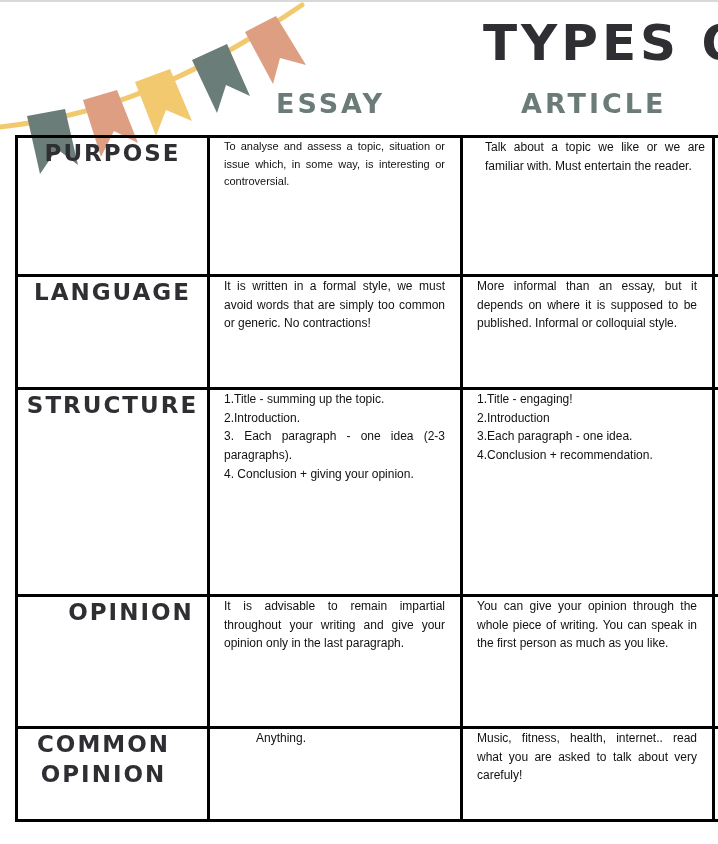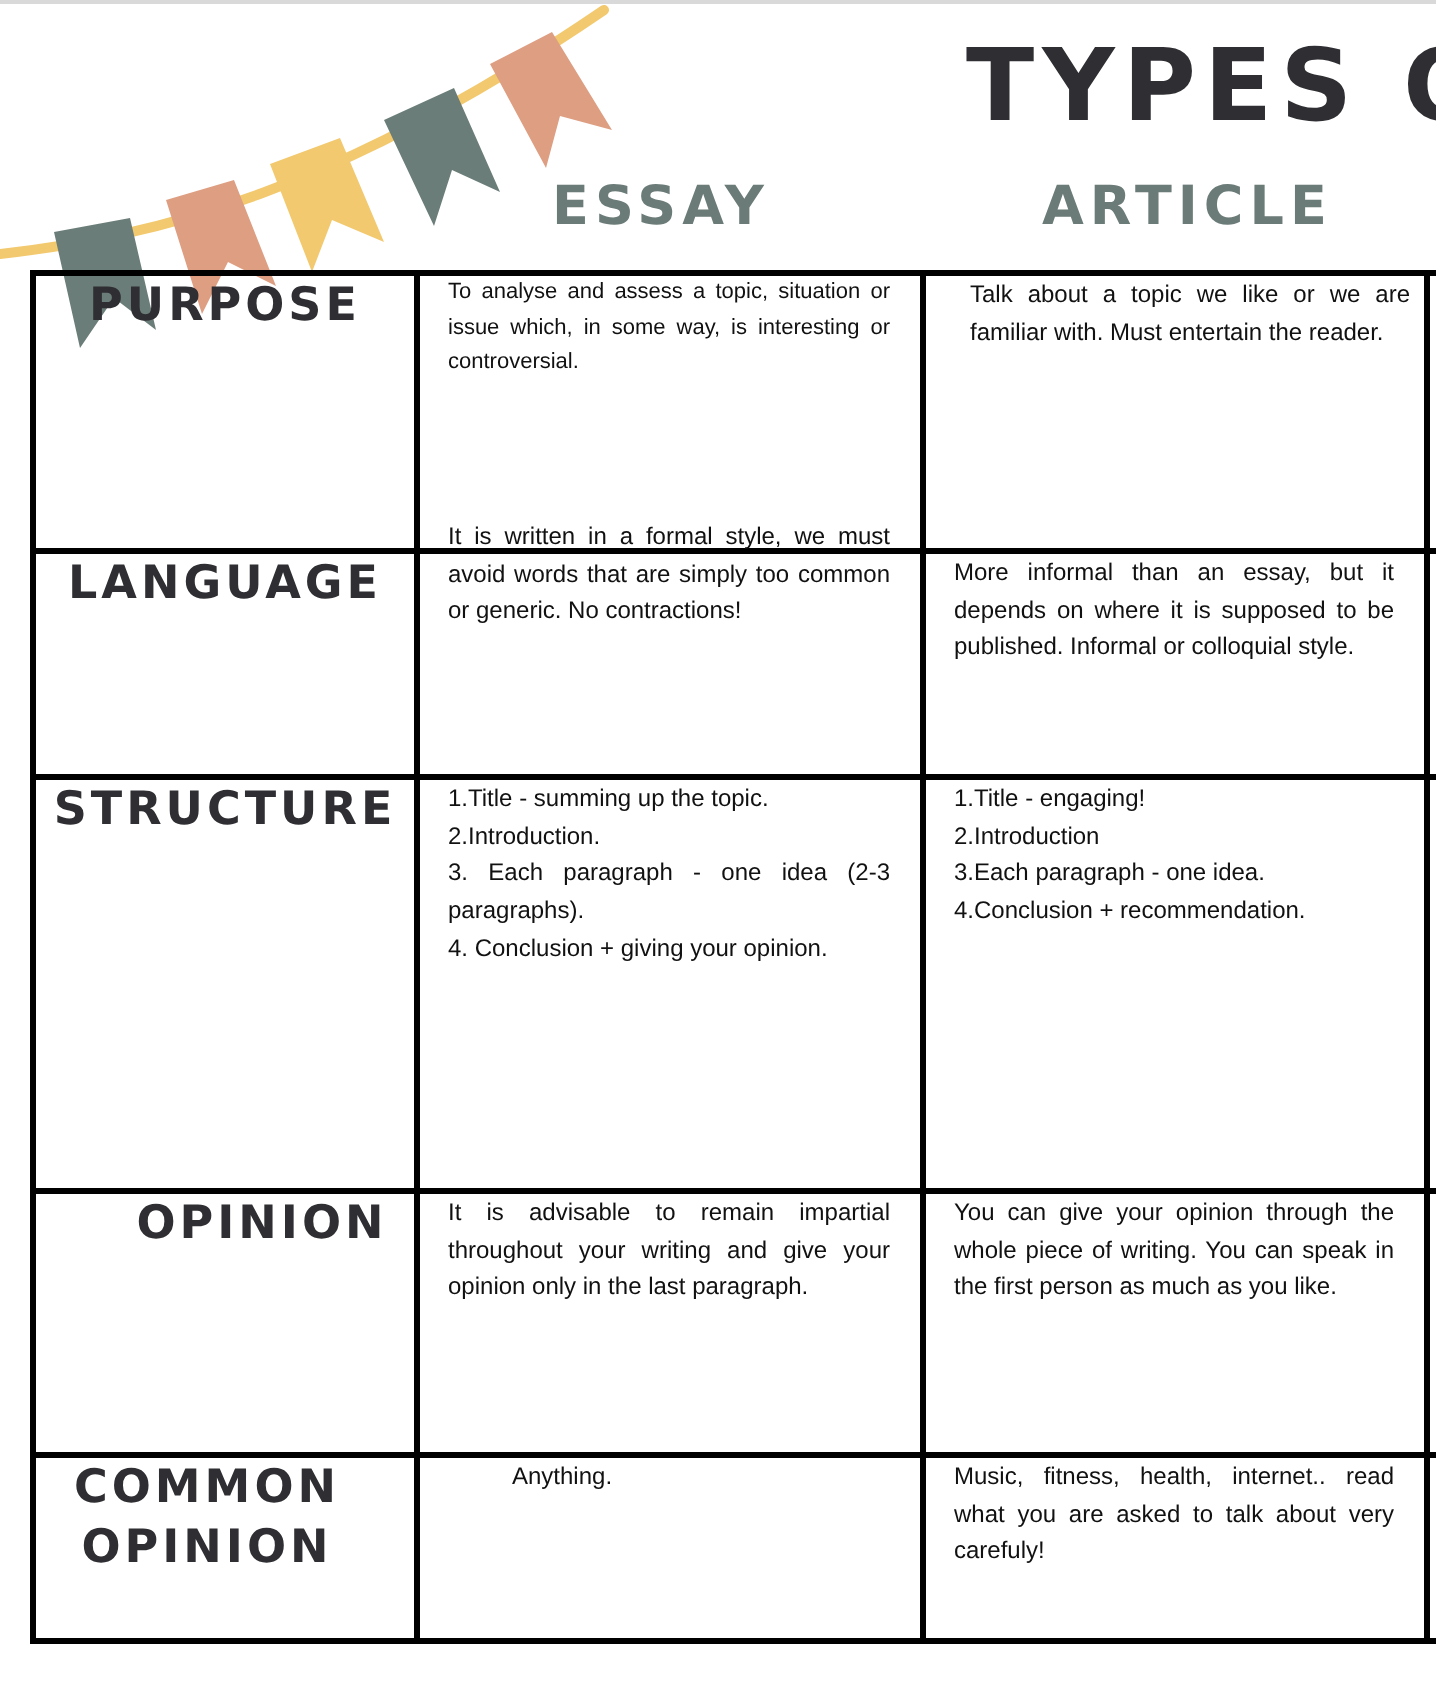--- a/index.html
+++ b/index.html
@@ -82,21 +82,21 @@
   <div class="cell" style="left:209px; top:3px; width:221px; height:136px; padding-top:0px;">
     <span class="body-text" style="font-size:11px; line-height:17.5px;">To analyse and assess a topic, situation or issue which, in some way, is interesting or controversial.</span>
   </div>
   <div class="cell" style="left:470px; top:3px; width:220px; height:156px; padding-bottom:6px;">
     <span class="body-text">Talk about a topic we like or we are familiar with. Must entertain the reader.</span>
   </div>
 
   <div class="cell label-cell" style="left:3px; top:142px; width:189px; height:110px;">
     <span class="row-label">LANGUAGE</span>
   </div>
-  <div class="cell" style="left:209px; top:124px; width:221px; height:78px;">
+  <div class="cell" style="left:209px; top:142px; width:221px; height:78px;">
     <span class="body-text">It is written in a formal style, we must avoid words that are simply too common or generic. No contractions!</span>
   </div>
   <div class="cell" style="left:462px; top:142px; width:220px; height:110px;">
     <span class="body-text">More informal than an essay, but it depends on where it is supposed to be published. Informal or colloquial style.</span>
   </div>
 
   <div class="cell label-cell" style="left:3px; top:255px; width:189px; height:204px; padding-bottom:14px;">
     <span class="row-label">STRUCTURE</span>
   </div>
   <div class="cell" style="left:209px; top:255px; width:221px; height:204px; padding-bottom:10px;">

